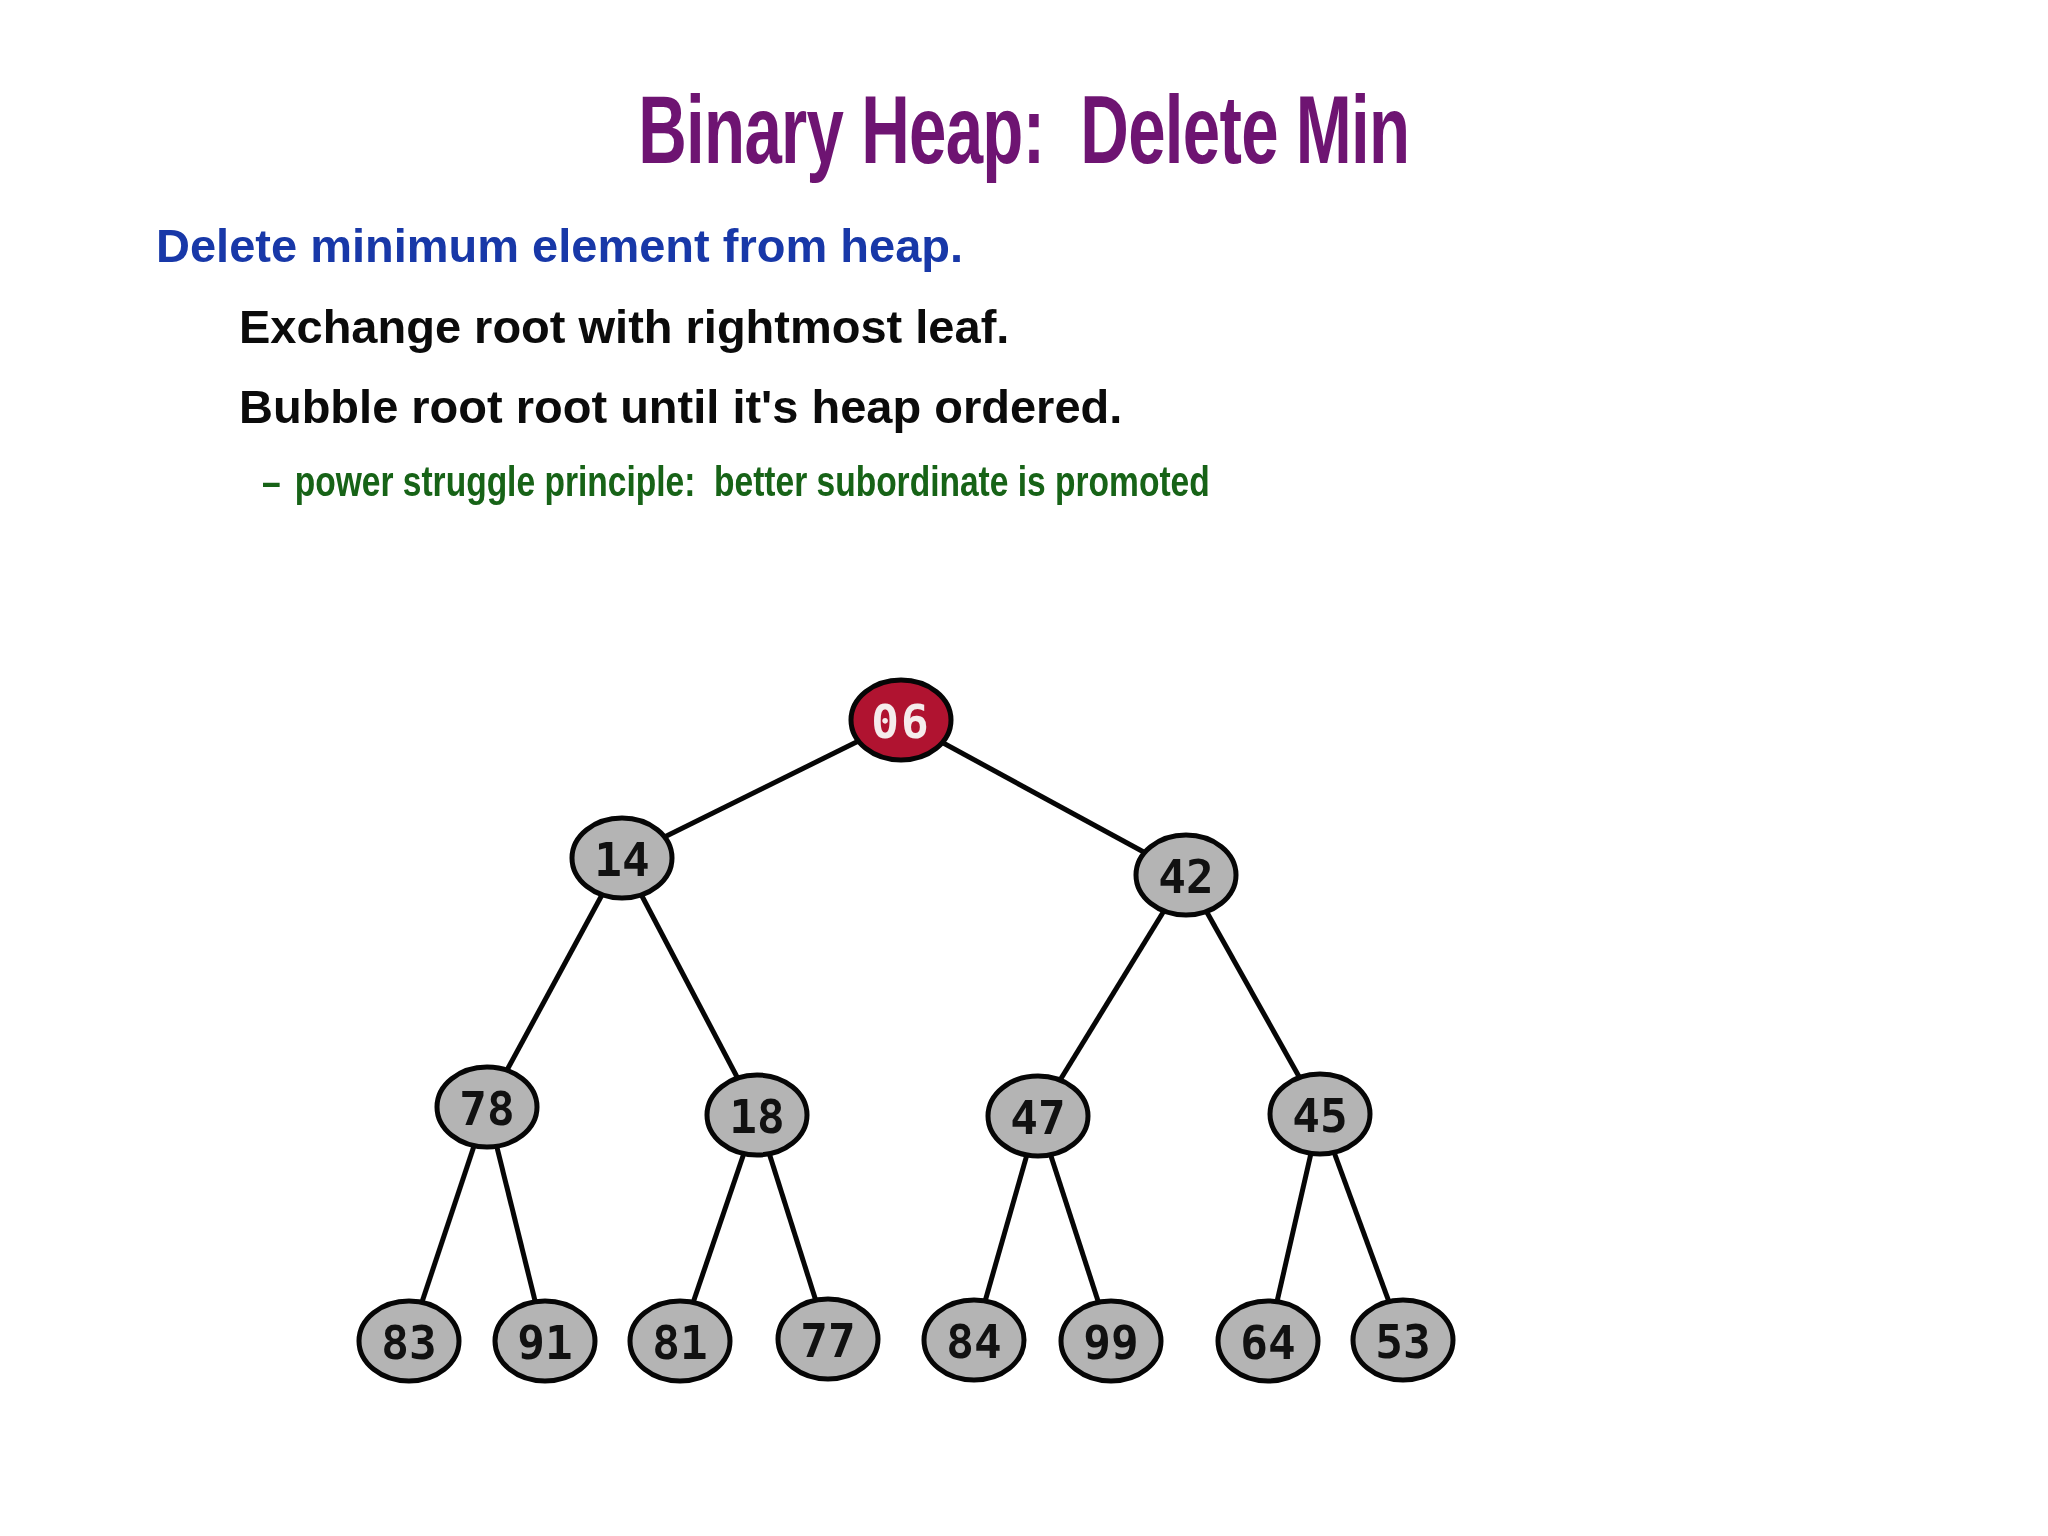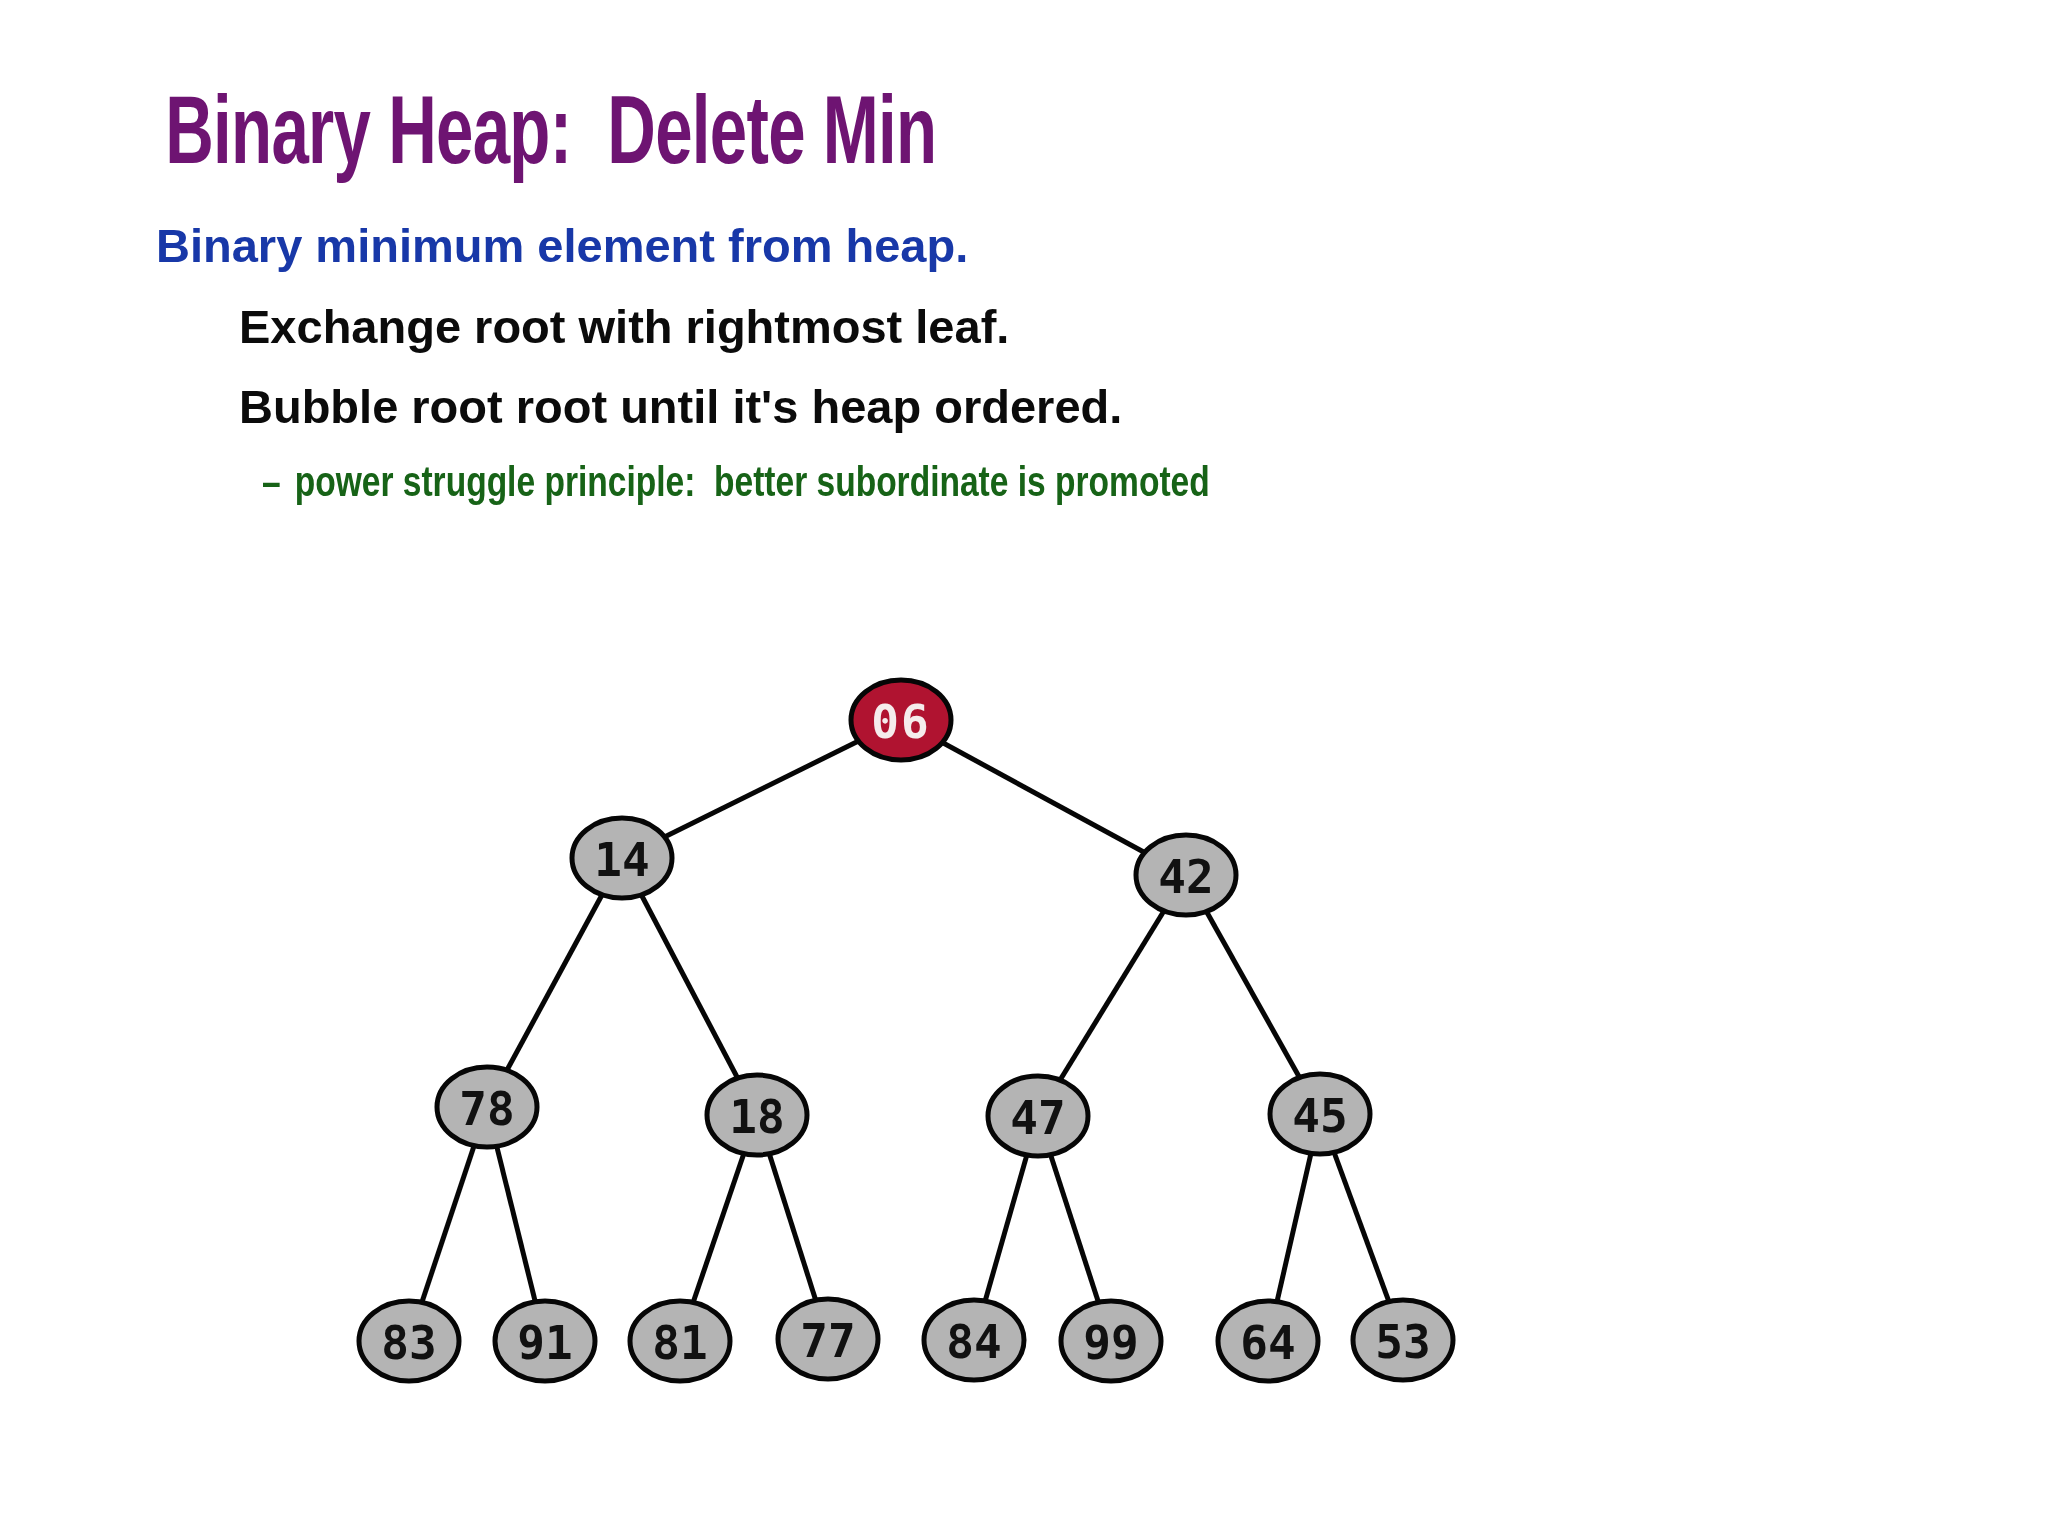--- a/index.html
+++ b/index.html
@@ -6,21 +6,21 @@
   body{
     width:2048px;height:1536px;
     background:#ffffff;
     position:relative;
     overflow:hidden;
     font-family:"Liberation Sans", sans-serif;
   }
   .slide{position:absolute;inset:0;}
   .slide-title{
     position:absolute;top:16px;left:0;width:2048px;
-    text-align:left;
+    text-align:center;
     font-size:96px;font-weight:bold;
     color:var(--c-title);
     white-space:pre;
     line-height:1.05;
   }
   .slide-title .squeeze{
     display:inline-block;
     transform:scaleX(0.70);
     transform-origin:center top;
     letter-spacing:-1px;
@@ -47,21 +47,21 @@
     font-size:46px;
   }
 </style>
 </head>
 <body>
 
 <div class="slide">
 
   <h1 class="slide-title"><span class="squeeze">Binary Heap:  Delete Min</span></h1>
 
-  <div class="txt heading-line">Binary minimum element from heap.</div>
+  <div class="txt heading-line">Delete minimum element from heap.</div>
   <div class="txt body-line1">Exchange root with rightmost leaf.</div>
   <div class="txt body-line2">Bubble root root until it's heap ordered.</div>
 
   <div class="txt sub-line">
     <span class="dash">–</span>
     <span>power struggle principle:  better subordinate is promoted</span>
   </div>
 
   <svg class="tree" width="2048" height="1536" viewBox="0 0 2048 1536">
       <line x1="901" y1="720" x2="622" y2="858" stroke="#060606" stroke-width="5"></line>

